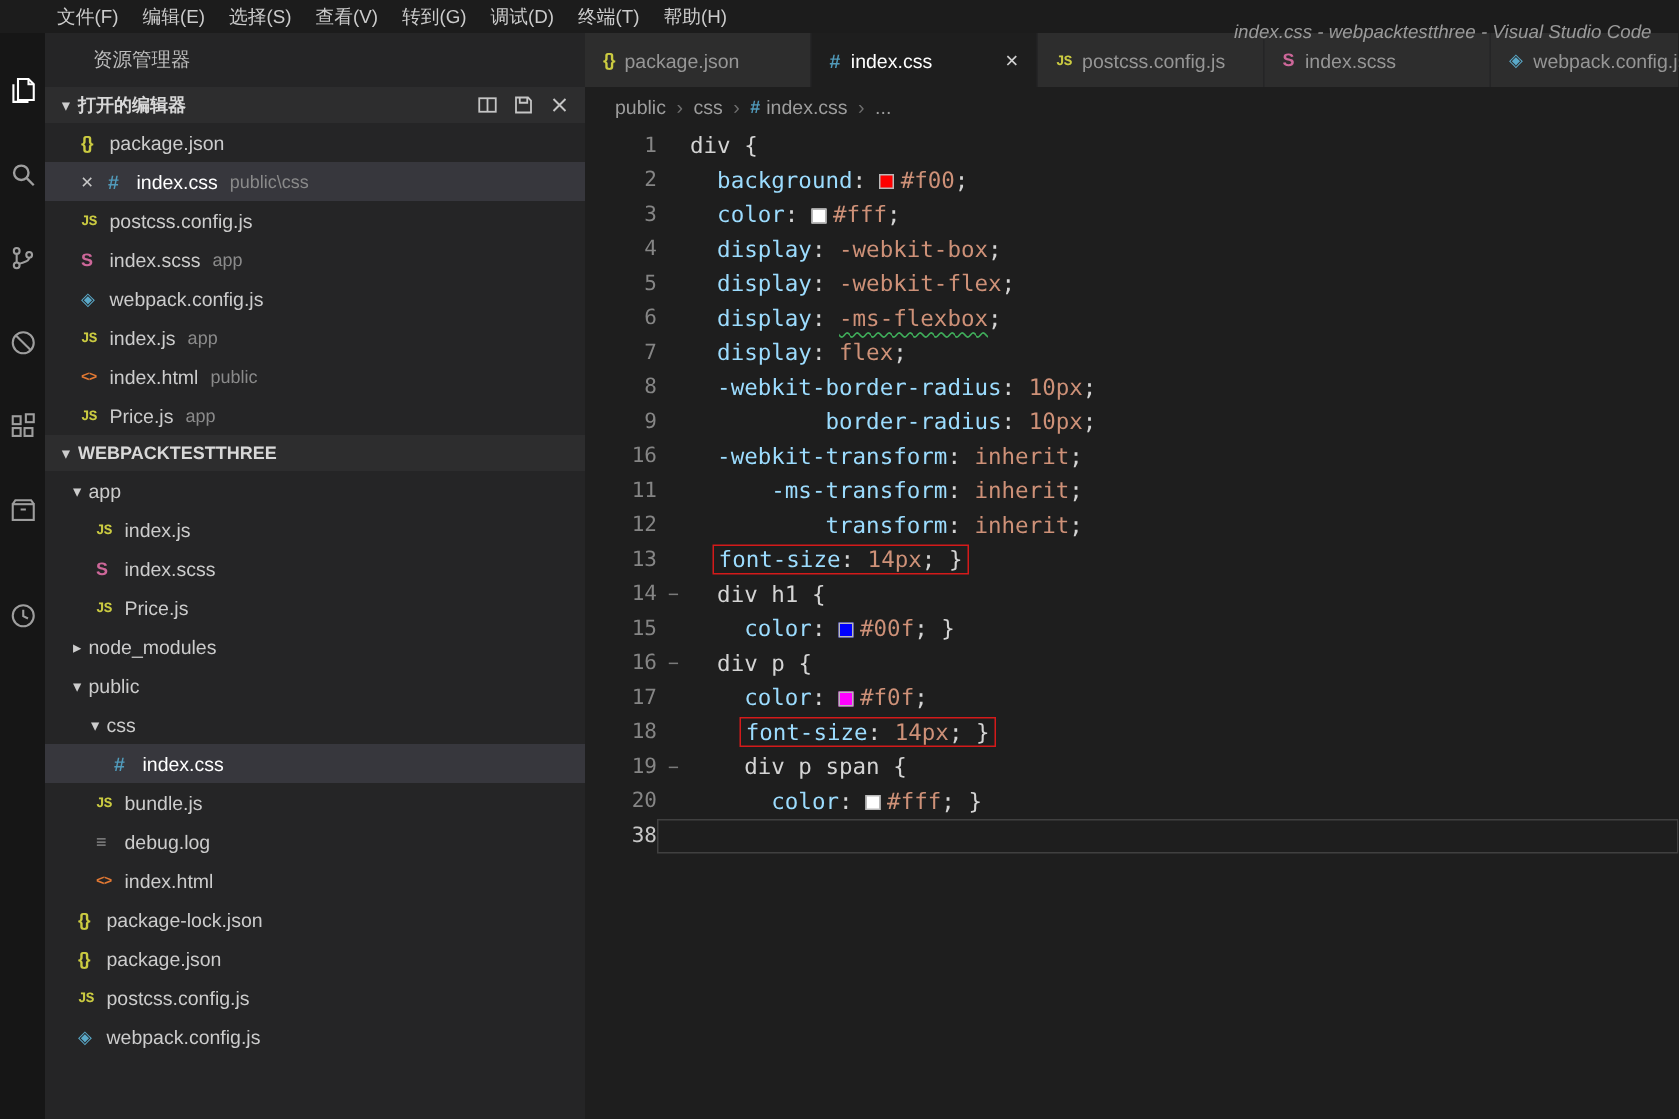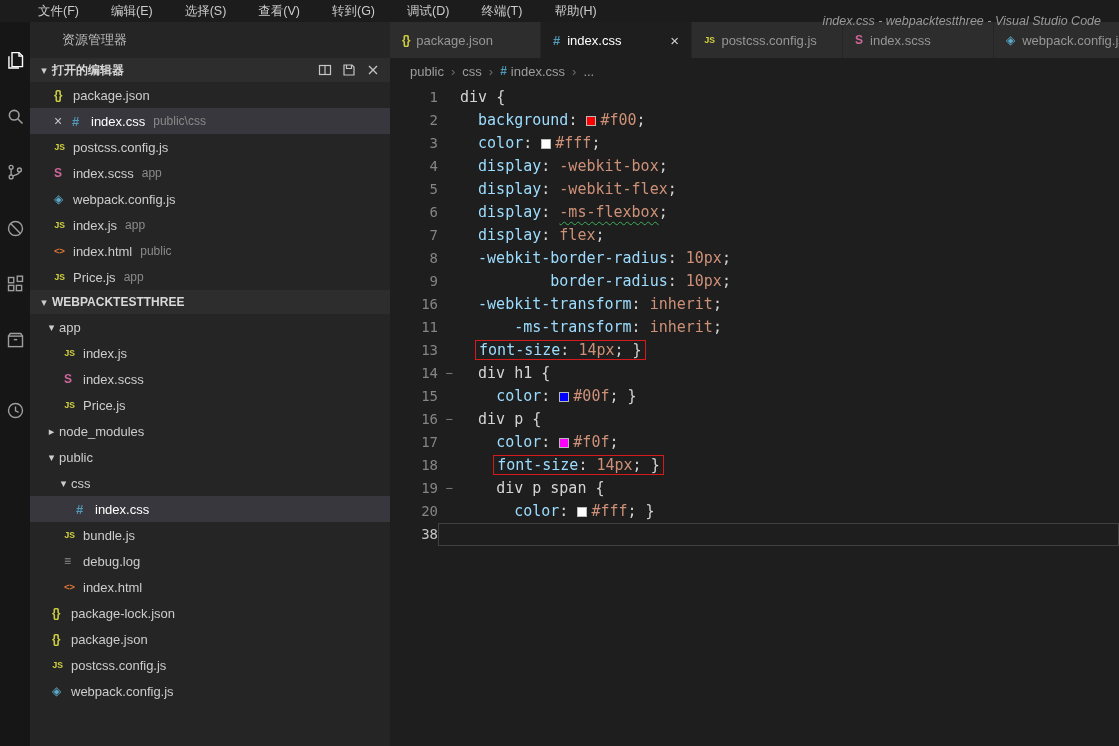--- a/index.html
+++ b/index.html
@@ -83,21 +83,21 @@
   .tk.punct { color:#d4d4d4; }
   .squiggle { text-decoration:underline wavy #3fae5a; text-decoration-thickness:1px; text-underline-offset:4px; }
   .sw { display:inline-block; width:10px; height:10px; border:1px solid #b9b9b9;
     margin-right:4px; vertical-align:-1px; }
   .redbox { border:1px solid var(--annotation,#d41a1a); padding:0 3px; margin:0 -3px; }
 </style>
 </head>
 <body>
 
 <div id="titlebar">
-  <div id="menu" style="display: flex; gap: 16px;">
+  <div id="menu" style="display: flex;">
       <span class="menu-item">文件(F)</span>
       <span class="menu-item">编辑(E)</span>
       <span class="menu-item">选择(S)</span>
       <span class="menu-item">查看(V)</span>
       <span class="menu-item">转到(G)</span>
       <span class="menu-item">调试(D)</span>
       <span class="menu-item">终端(T)</span>
       <span class="menu-item">帮助(H)</span>
     </div>
   <div id="window-title">index.css - webpacktestthree - Visual Studio Code</div>
@@ -413,20 +413,27 @@
         </div>
       </div>
       <div class="code-line">
         <div class="ln">11</div>
         <div class="body">
           <div class="fold"></div>
           <div class="lc">      <span class="tk prop">-ms-transform</span><span class="tk punct">: </span><span class="tk val">inherit</span><span class="tk punct">;</span></div>
         </div>
       </div>
       <div class="code-line">
+        <div class="ln">12</div>
+        <div class="body">
+          <div class="fold"></div>
+          <div class="lc">          <span class="tk prop">transform</span><span class="tk punct">: </span><span class="tk val">inherit</span><span class="tk punct">;</span></div>
+        </div>
+      </div>
+      <div class="code-line">
         <div class="ln">13</div>
         <div class="body">
           <div class="fold"></div>
           <div class="lc">  <span class="redbox"><span class="tk prop">font-size</span><span class="tk punct">: </span><span class="tk val">14px</span><span class="tk punct">;</span><span class="tk punct"> }</span></span></div>
         </div>
       </div>
       <div class="code-line">
         <div class="ln">14</div>
         <div class="body">
           <div class="fold">−</div>

